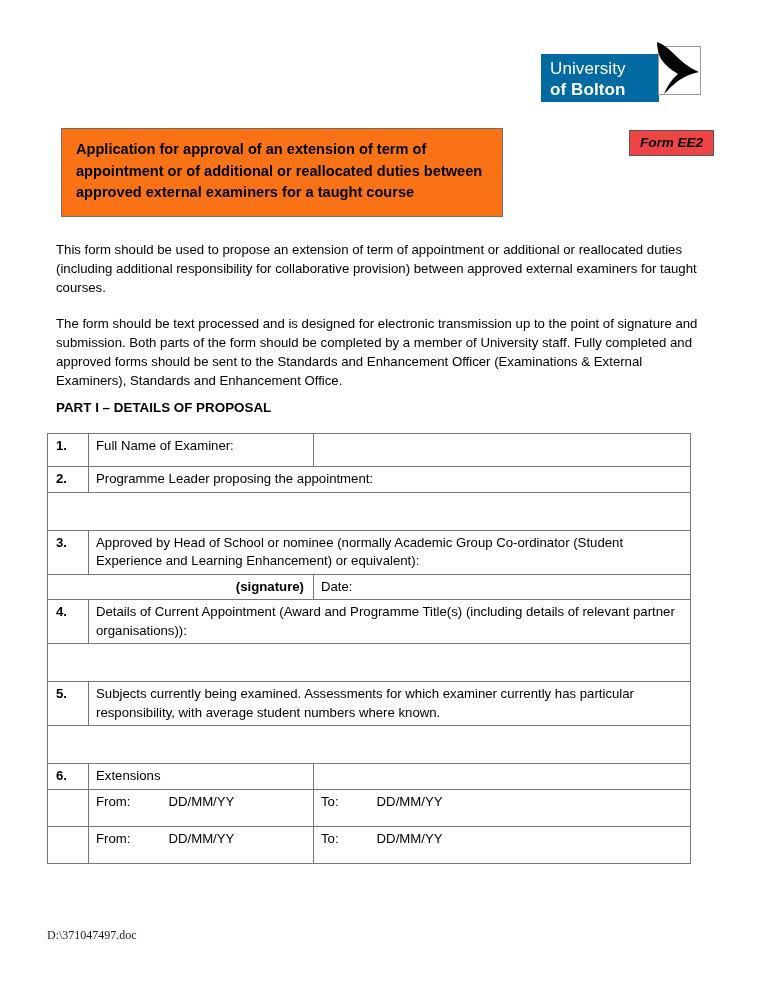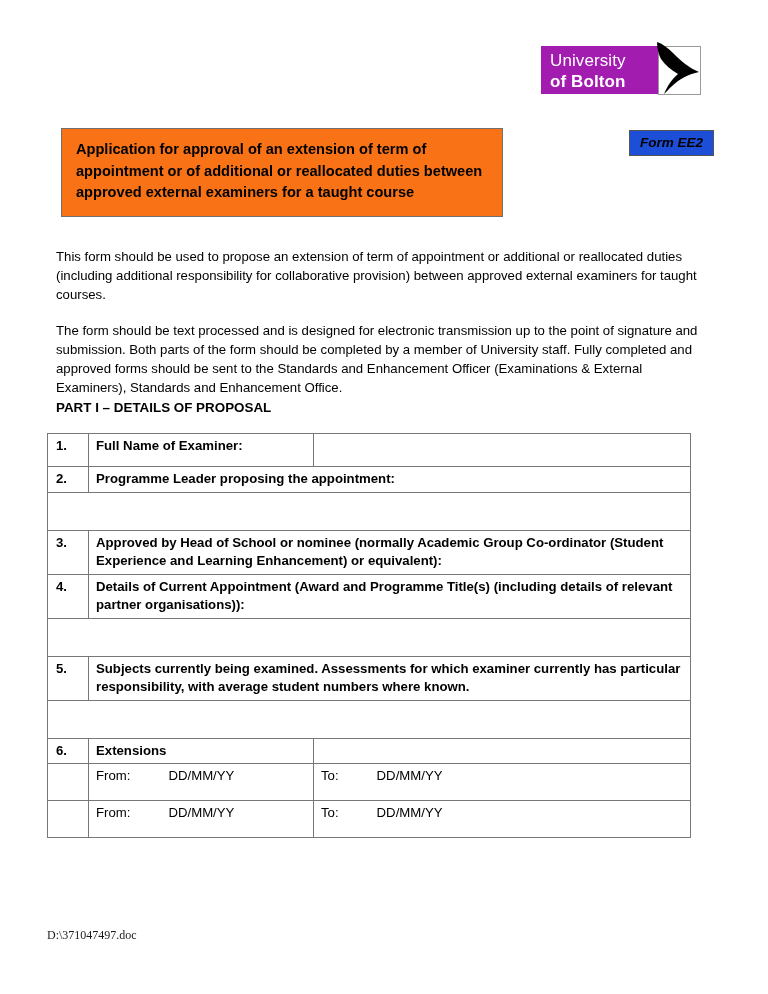--- a/index.html
+++ b/index.html
@@ -20,24 +20,24 @@
   #logo-block {
     position: absolute;
     left: 541px;
     top: 40px;
     width: 160px;
     height: 55px;
   }
   #logo-wordmark {
     position: absolute;
     left: 0;
-    top: 6px;
+    top: 14px;
     width: 118px;
     height: 48px;
-    background: #a21caf;
+    background: #0369a1;
   }
   #logo-wordmark .line1,
   #logo-wordmark .line2 {
     color: #ffffff;
     font-family: "Liberation Sans", sans-serif;
     font-size: 17px;
     line-height: 21px;
     letter-spacing: 0.1px;
     padding-left: 9px;
   }
@@ -66,21 +66,21 @@
   
   #form-code-box {
     position: absolute;
     left: 629px;
     top: 130px;
     padding: 4px 10px 5px 10px;
     border: 1px solid #555555;
     font-weight: 700;
     font-style: italic;
     font-size: 13.5px;
-    background: #1d4ed8;
+    background: #ef4444;
   }
 
   
   #title-box {
     position: absolute;
     left: 61px;
     top: 128px;
     width: 442px;
     box-sizing: border-box;
     border: 1px solid #6f6f6f;
@@ -92,21 +92,20 @@
     font-size: 14.6px;
     line-height: 21.5px;
   }
 
   
   #intro {
     position: absolute;
     left: 56px;
     top: 240px;
     width: 656px;
-    margin-top: 7px;
   }
   #intro p {
     margin: 0 0 16px 0;
     font-size: 13.2px;
     line-height: 19.2px;
   }
   #part-heading {
     position: absolute;
     left: 56px;
     top: 400px;
@@ -128,21 +127,21 @@
     padding: 3px 6px 3px 7px;
     font-size: 13.2px;
     line-height: 18.5px;
     vertical-align: top;
   }
   #form-table td.num {
     width: 41px;
     font-weight: 700;
     padding-left: 8px;
   }
-  #form-table td.b { font-weight: 700; }
+  #form-table td.b { font-weight: 400; }
   #form-table td.sig {
     text-align: right;
     font-weight: 700;
     vertical-align: bottom;
     padding-right: 9px;
   }
   #form-table td.tall-1 { height: 26px; }
   #form-table td.blank-row { height: 31px; }
   #form-table td.date-cell { height: 30px; }
   #form-table .dd { padding-left: 38px; margin-top: 31px; }
@@ -203,20 +202,24 @@
       <td class="b" colspan="2">Programme Leader proposing the appointment:</td>
     </tr>
     <tr>
       <td class="blank-row" colspan="3"></td>
     </tr>
 
     <tr>
       <td class="num">3.</td>
       <td class="b" colspan="2">Approved by Head of School or nominee (normally Academic Group Co-ordinator (Student Experience and Learning Enhancement) or equivalent):</td>
     </tr>
+    <tr>
+      <td class="sig" colspan="2">(signature)</td>
+      <td class="b"><span>Date:</span><span></span></td>
+    </tr>
 
     <tr>
       <td class="num">4.</td>
       <td class="b" colspan="2">Details of Current Appointment (Award and Programme Title(s) (including details of relevant partner organisations)):</td>
     </tr>
     <tr>
       <td class="blank-row" colspan="3"></td>
     </tr>
 
     <tr>

